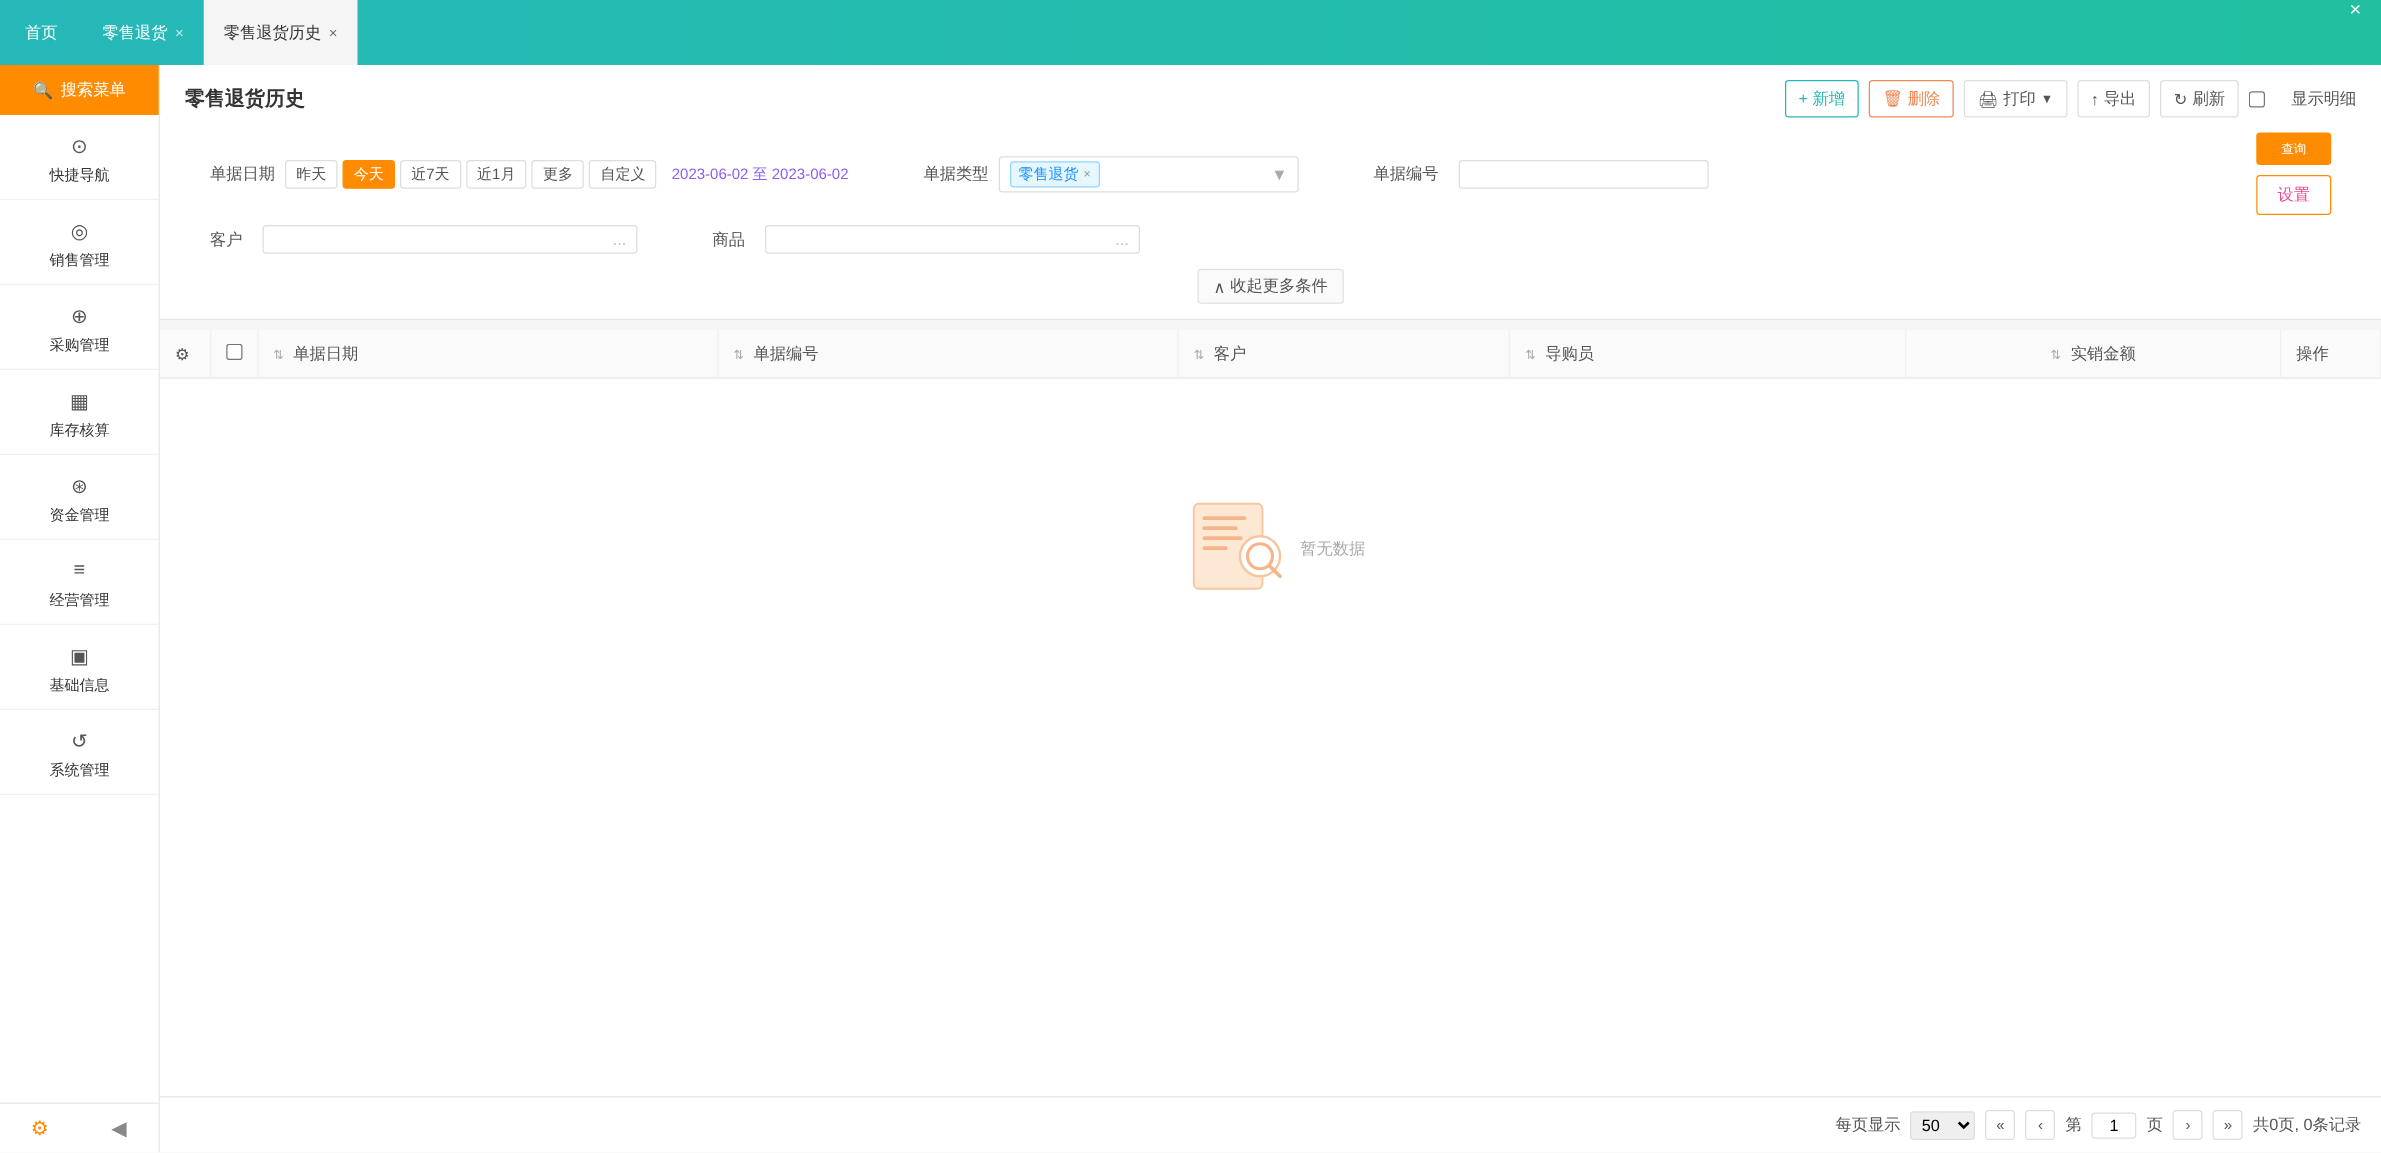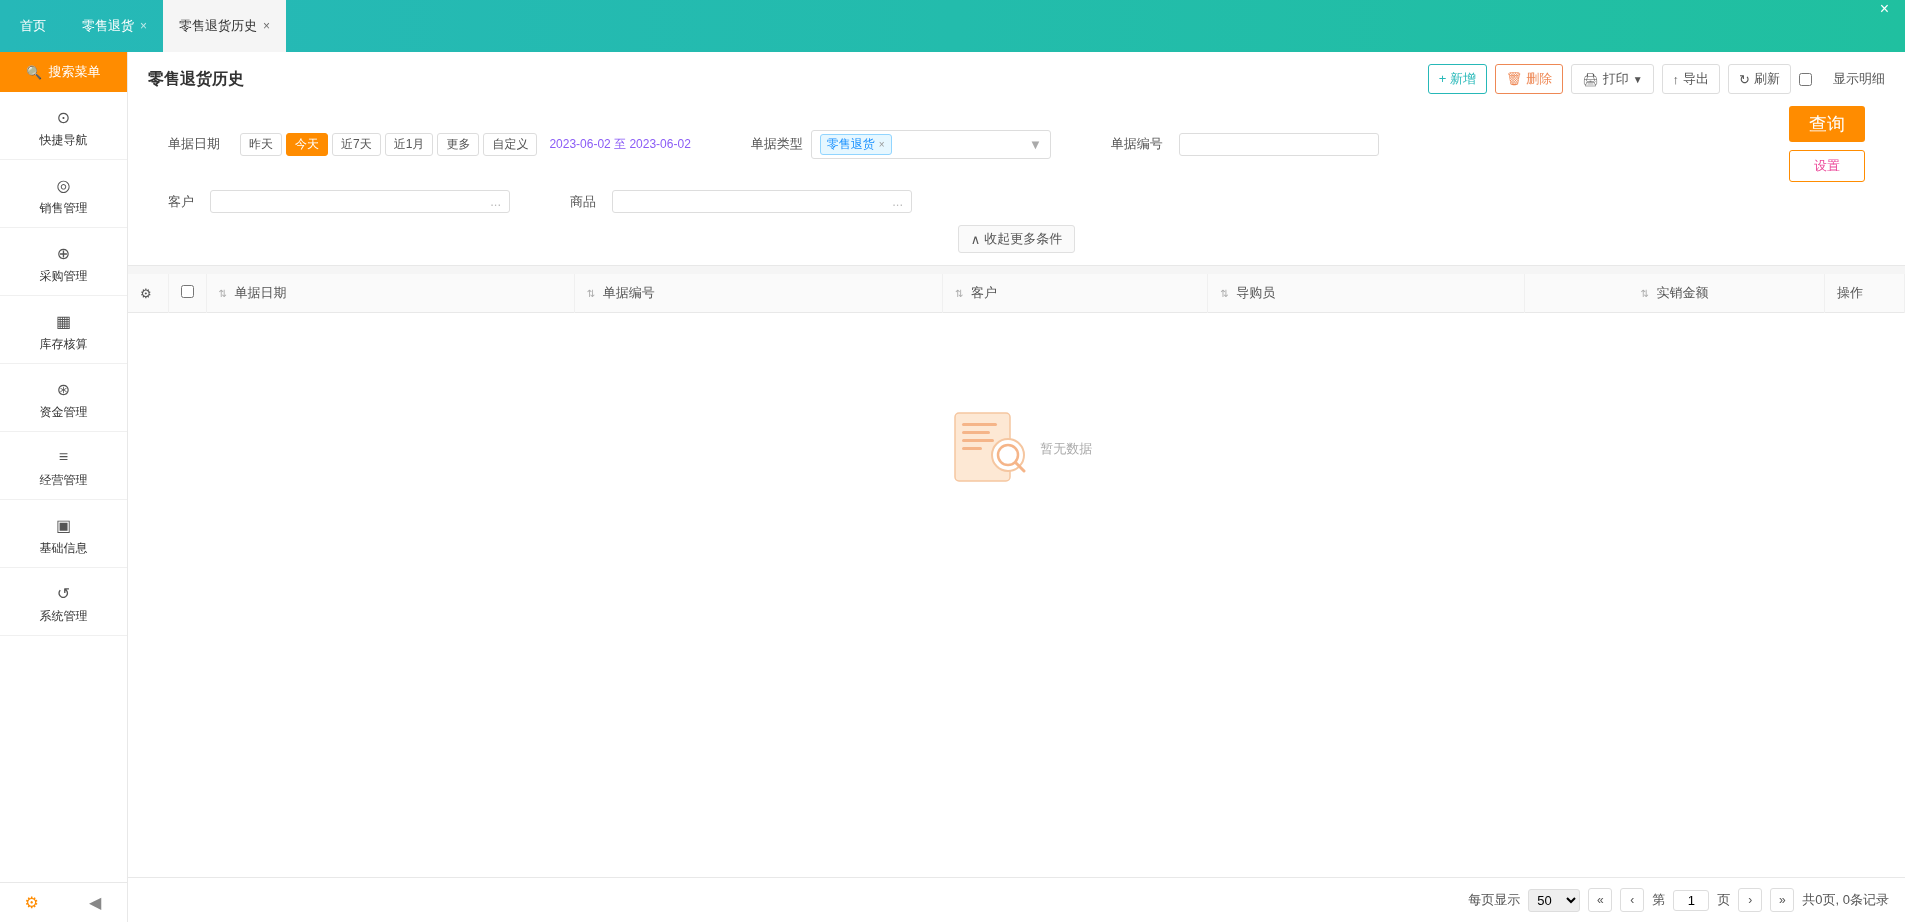--- a/index.html
+++ b/index.html
@@ -181,21 +181,20 @@
     }
     .filter-label {
       font-size: 13px;
       color: #555;
       white-space: nowrap;
     }
     .filter-date-btns {
       display: flex;
       align-items: flex-end;
       gap: 4px;
-      margin-left: 12px;
     }
     .date-btn {
       padding: 2px 8px;
       border: 1px solid #ddd;
       border-radius: 3px;
       background: #fff;
       font-size: 12px;
       cursor: pointer;
       color: #555;
     }
@@ -271,21 +270,21 @@
       margin: 4px 0;
       align-self: center;
     }
     .query-btn {
       padding: 6px 20px;
       background: #ff8c00;
       color: #fff;
       border: none;
       border-radius: 3px;
       cursor: pointer;
-      font-size: 18px;
+      font-size: 10px;
     }
     .settings-btn {
       padding: 6px 14px;
       background: #fff;
       color: #ec4899;
       border: 1px solid #ff8c00;
       border-radius: 3px;
       cursor: pointer;
       font-size: 13px;
       display: block;

